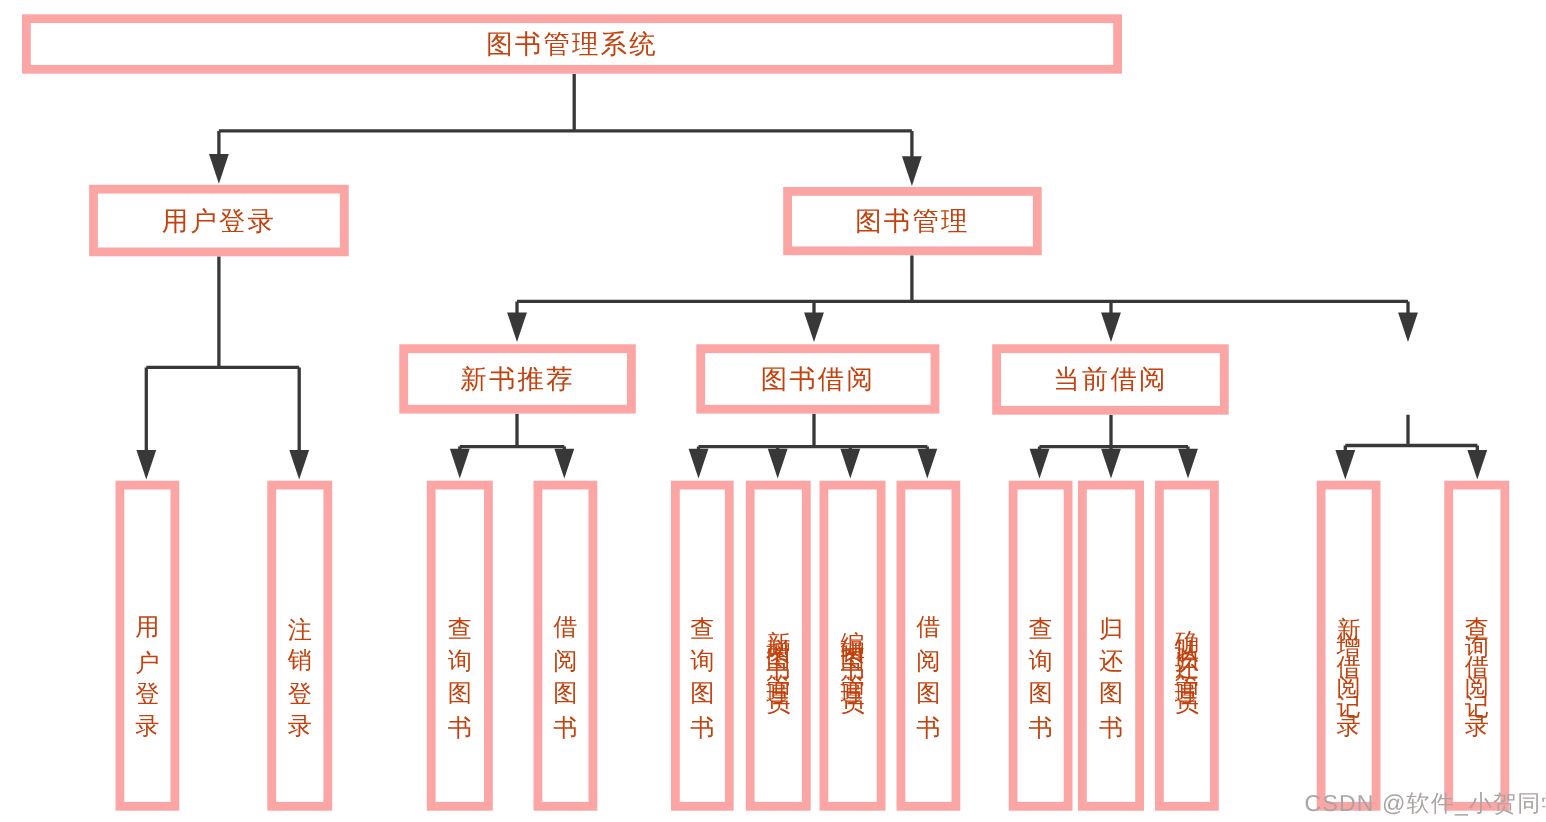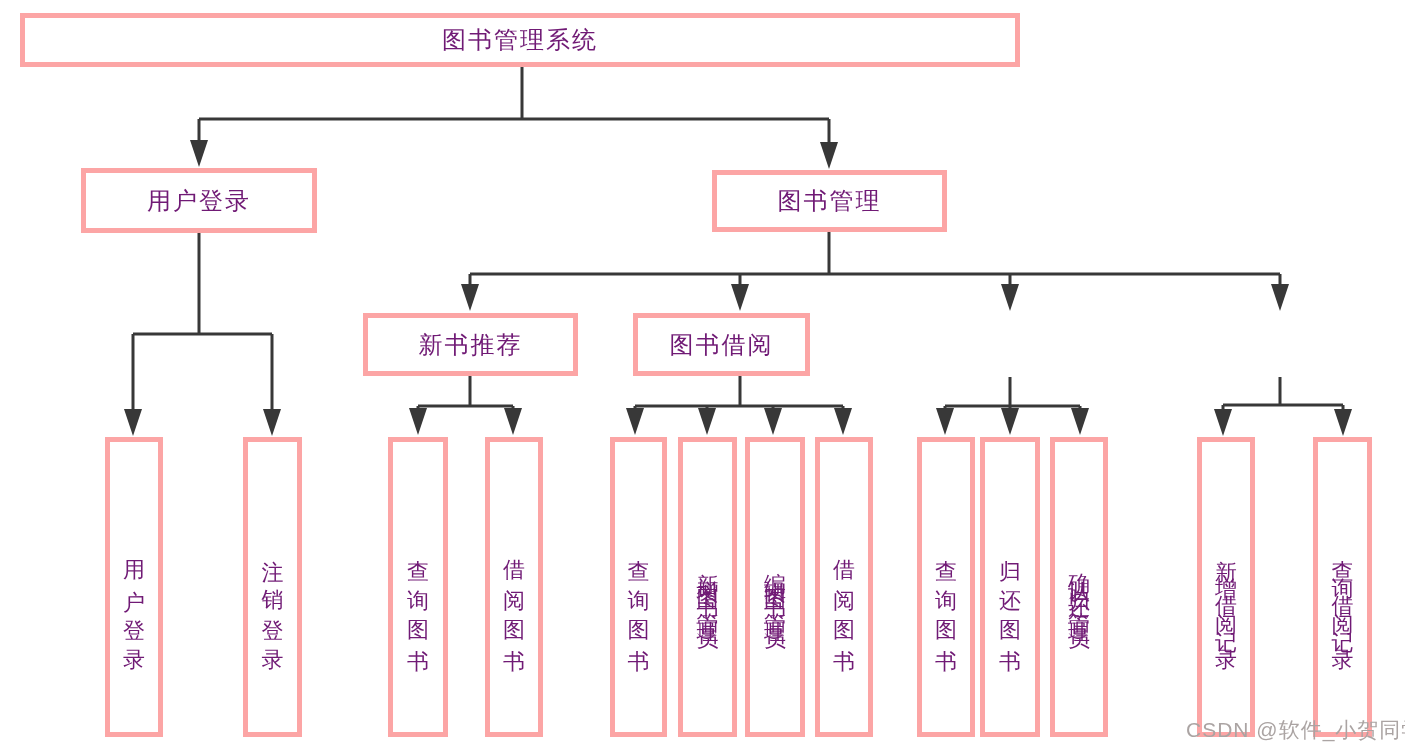--- a/index.html
+++ b/index.html
@@ -1,21 +1,21 @@
 <!DOCTYPE html>
 <html><head>
 <meta charset="utf-8">
 <style>
   html,body{margin:0;padding:0;background:#ffffff;}
   body{font-family:"Liberation Sans",sans-serif;}
   #canvas{position:relative;width:1405px;height:747px;background:#ffffff;overflow:hidden;}
   #wires{position:absolute;left:0;top:0;z-index:1;}
   .node{
     position:absolute;box-sizing:border-box;background:#ffffff;
-    border:5px solid #fca5a5;color:#701a75;z-index:2;
+    border:8px solid #fca5a5;color:#c2410c;z-index:2;
     display:flex;align-items:center;justify-content:center;
   }
   .hlabel{font-size:24px;letter-spacing:2px;white-space:nowrap;}
   .vlabel{
     writing-mode:vertical-rl;text-orientation:mixed;
     font-size:22px;white-space:nowrap;line-height:1;
   }
   .vt4{letter-spacing:30px;margin-top:30px;}
   .vt6{letter-spacing:18px;margin-top:18px;}
   .vt9{letter-spacing:8px;margin-top:8px;}
@@ -68,22 +68,25 @@
   <div class="node" style="left:81px;top:168px;width:236px;height:65px;">
     <span class="hlabel">用户登录</span>
   </div>
   <div class="node" style="left:363px;top:313px;width:215px;height:63px;">
     <span class="hlabel">新书推荐</span>
   </div>
 
   <div class="node" style="left:712px;top:170px;width:235px;height:62px;">
     <span class="hlabel">图书管理</span>
   </div>
-  <div class="node" style="left:633px;top:313px;width:177px;height:63px;">
+  <div class="node" style="left:633px;top:313px;width:221px;height:63px;">
     <span class="hlabel">图书借阅</span>
+  </div>
+  <div class="node" style="left:902px;top:313px;width:215px;height:64px;">
+    <span class="hlabel">当前借阅</span>
   </div>
 
   <div class="node leaf" style="left:105px;width:58px;">
     <span class="vlabel vt4">用户登录</span>
   </div>
   <div class="node leaf" style="left:243px;width:59px;">
     <span class="vlabel vt4">注销登录</span>
   </div>
 
   <div class="node leaf" style="left:388px;width:60px;">

